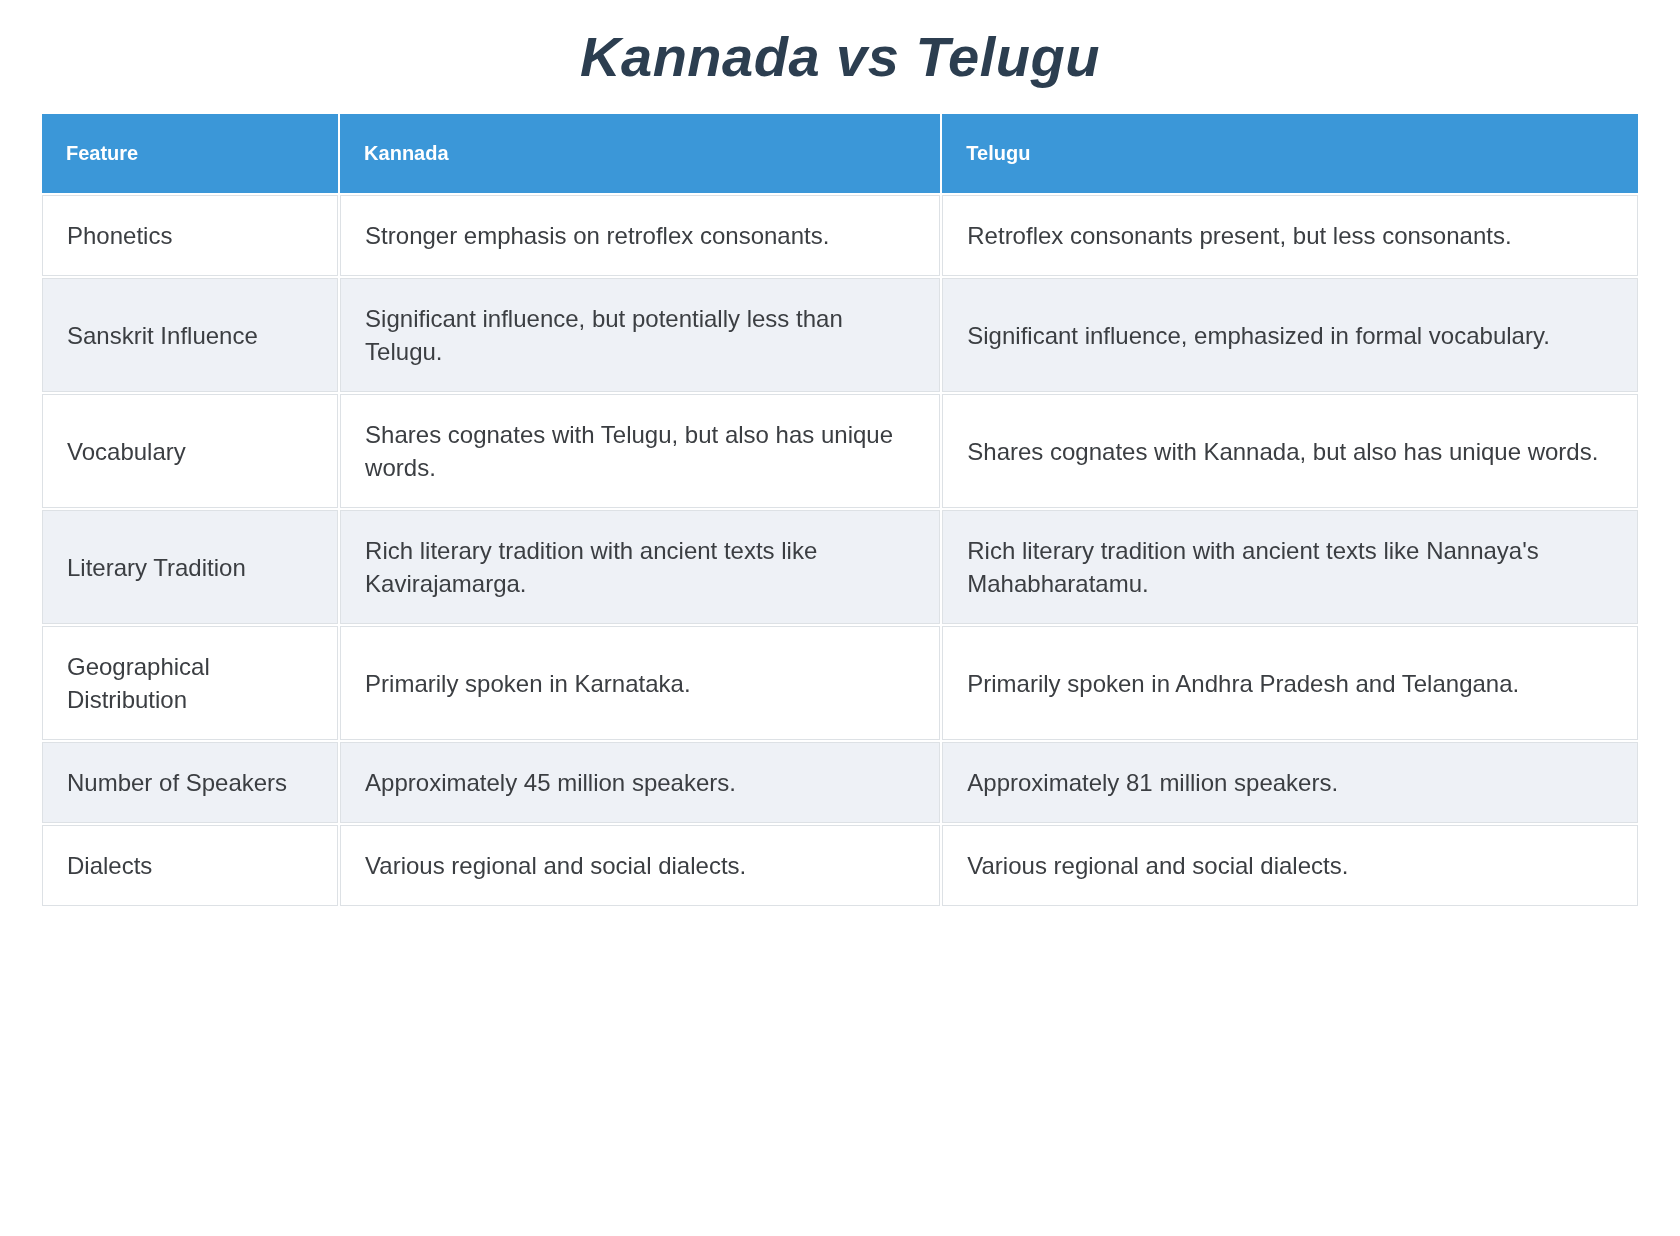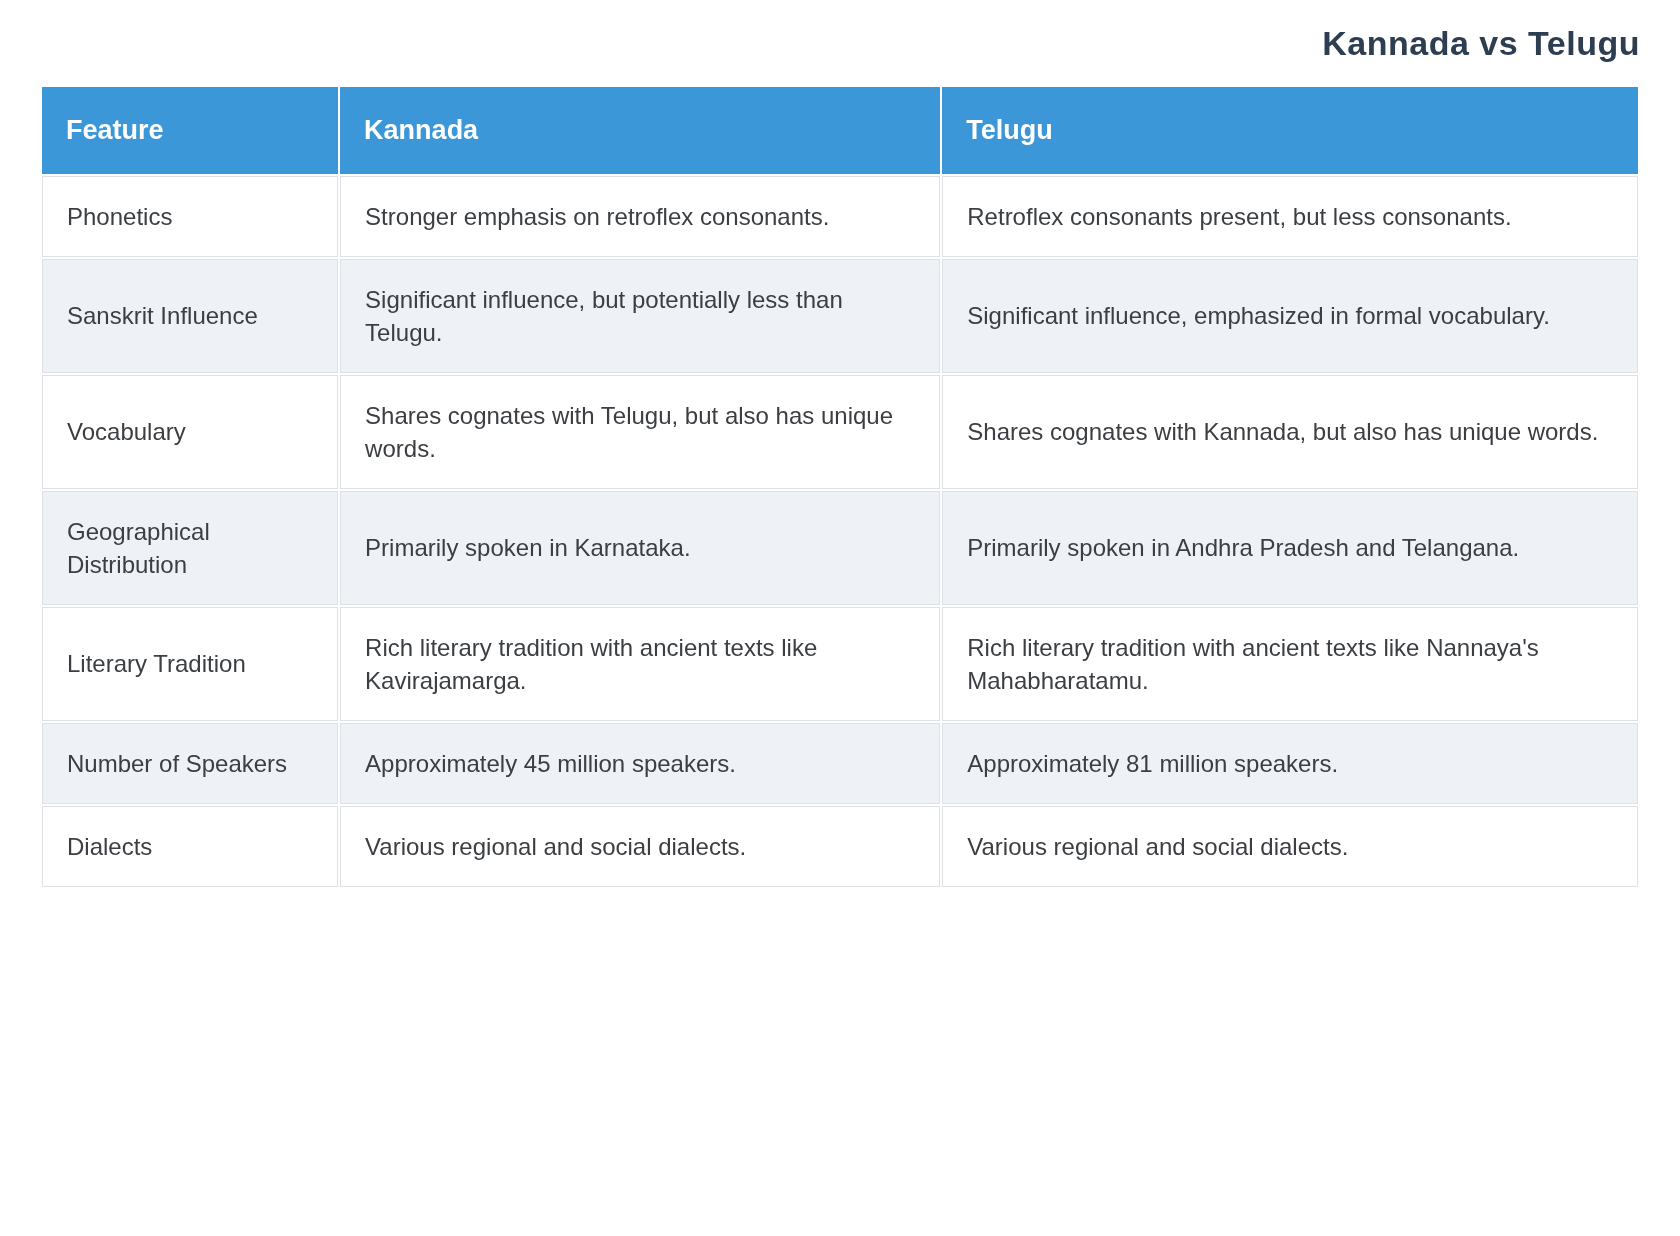--- a/index.html
+++ b/index.html
@@ -19,41 +19,42 @@
     font-family:"Liberation Sans", sans-serif;
   }
   .page{
     width:1680px;
     min-height:1236px;
     background:var(--page-bg);
     padding:0 40px 40px 40px;
   }
   h1.page-title{
     margin:22px 0 20px 0;
-    text-align:right;
-    font-size:34px;
+    text-align:center;
+    font-size:56px;
     line-height:1.25;
     font-weight:bold;
     color:var(--title-text);
     letter-spacing:0.5px;
+    font-style:italic;
   }
   table.comparison{
     width:100%;
     border-collapse:separate;
     border-spacing:2px;
     background:var(--page-bg);
     table-layout:fixed;
   }
   col.c-feature{width:18.6%;}
   col.c-kannada{width:37.7%;}
   col.c-telugu{width:43.7%;}
   thead th{
     background:var(--header-bg);
     color:var(--header-text);
-    font-size:27px;
+    font-size:20px;
     font-weight:bold;
     text-align:left;
     padding:28px 24px;
     border:none;
   }
   tbody td{
     border:1px solid var(--border);
     background:#ffffff;
     color:var(--body-text);
     font-size:24px;
@@ -95,28 +96,28 @@
           <td>Sanskrit Influence</td>
           <td>Significant influence, but potentially less than Telugu.</td>
           <td>Significant influence, emphasized in formal vocabulary.</td>
         </tr>
         <tr>
           <td>Vocabulary</td>
           <td>Shares cognates with Telugu, but also has unique words.</td>
           <td>Shares cognates with Kannada, but also has unique words.</td>
         </tr>
         <tr>
+          <td>Literary Tradition</td>
+          <td>Rich literary tradition with ancient texts like Kavirajamarga.</td>
+          <td>Rich literary tradition with ancient texts like Nannaya's Mahabharatamu.</td>
+        </tr>
+        <tr>
           <td>Geographical Distribution</td>
           <td>Primarily spoken in Karnataka.</td>
           <td>Primarily spoken in Andhra Pradesh and Telangana.</td>
-        </tr>
-        <tr>
-          <td>Literary Tradition</td>
-          <td>Rich literary tradition with ancient texts like Kavirajamarga.</td>
-          <td>Rich literary tradition with ancient texts like Nannaya's Mahabharatamu.</td>
         </tr>
         <tr>
           <td>Number of Speakers</td>
           <td>Approximately 45 million speakers.</td>
           <td>Approximately 81 million speakers.</td>
         </tr>
         <tr>
           <td>Dialects</td>
           <td>Various regional and social dialects.</td>
           <td>Various regional and social dialects.</td>

